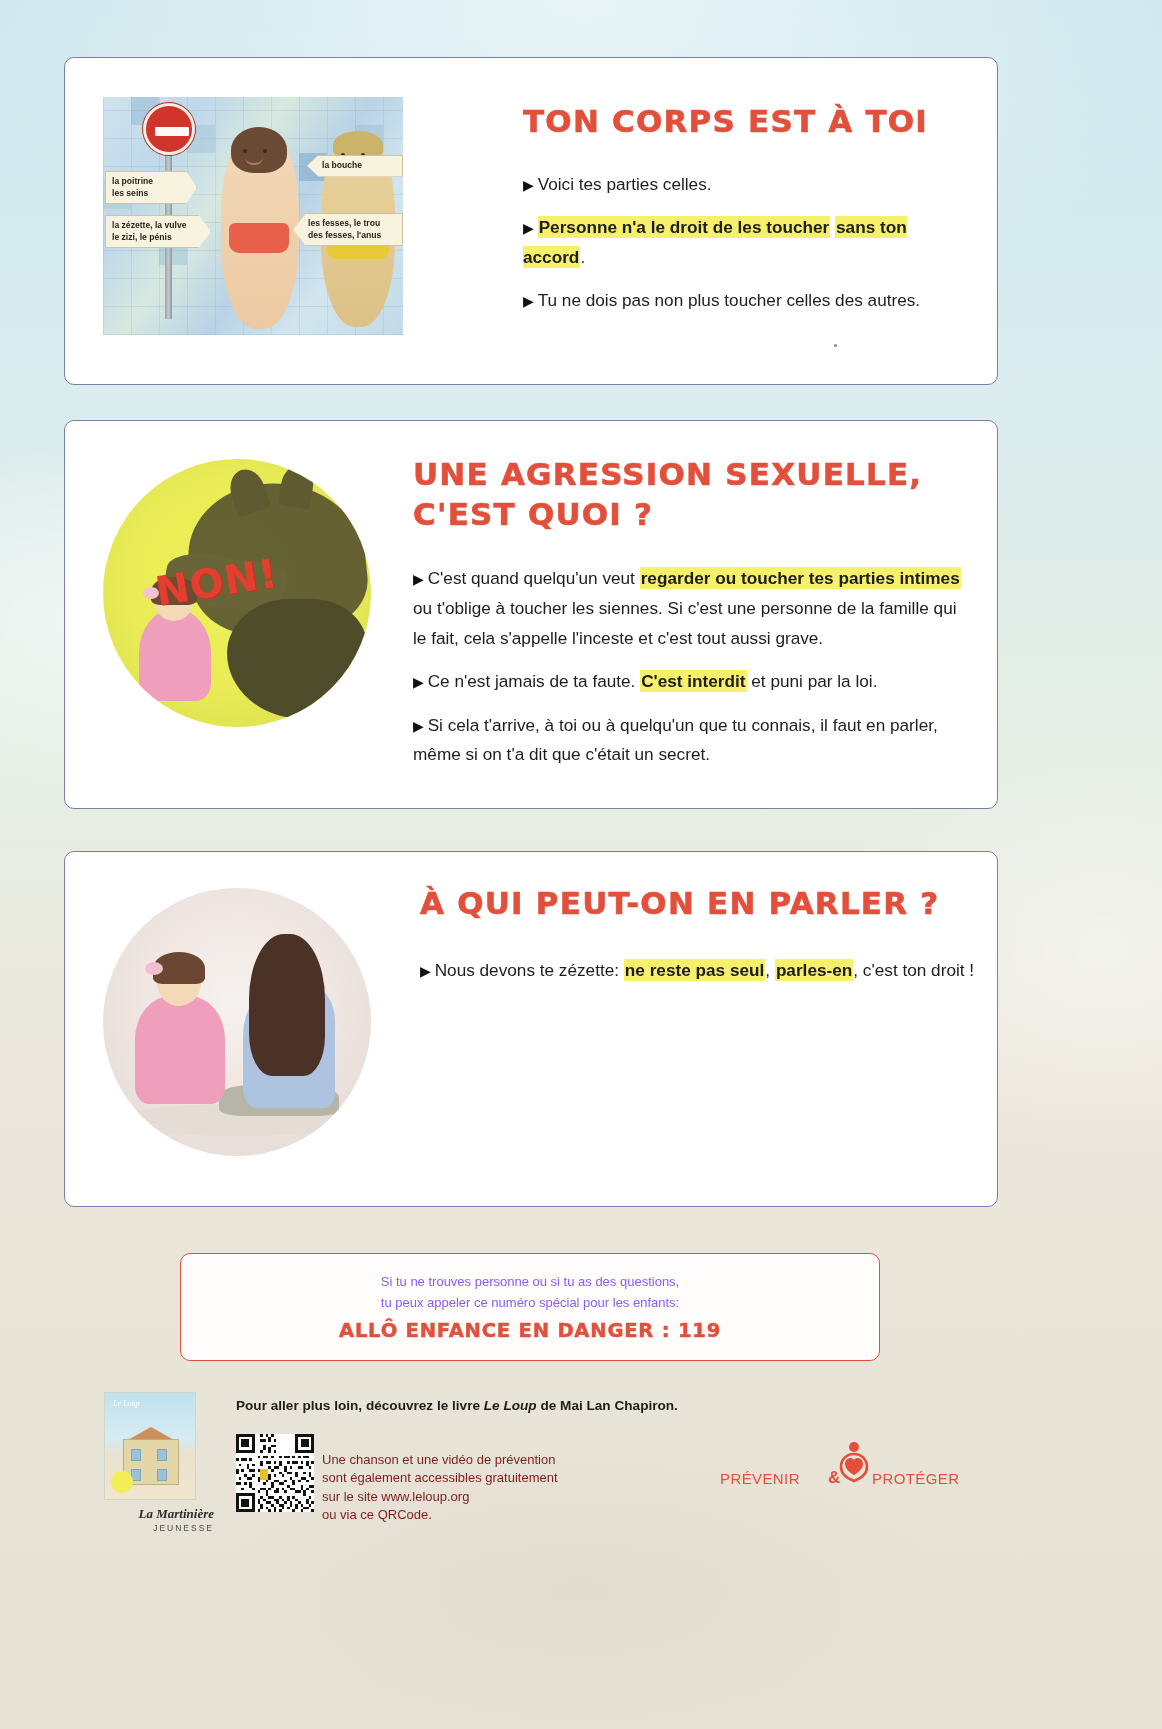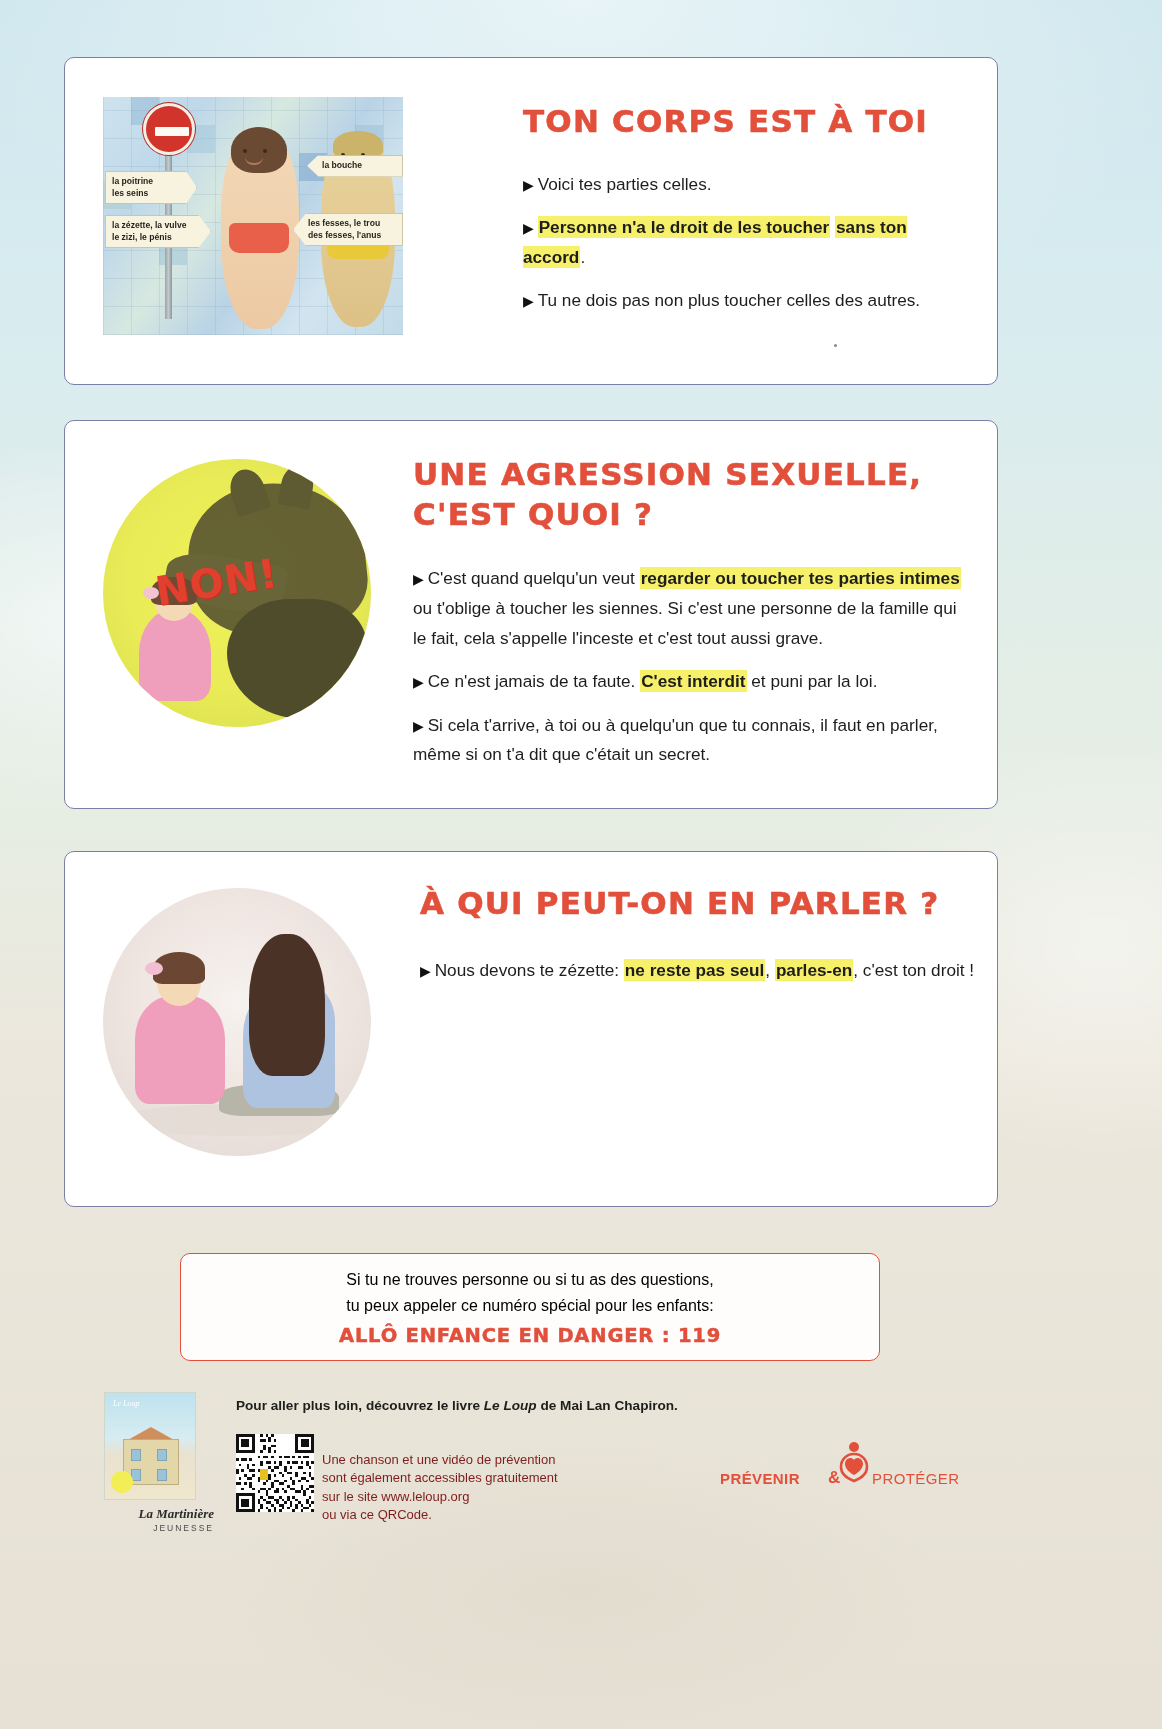--- a/index.html
+++ b/index.html
@@ -145,21 +145,21 @@
 
   #p3-body { position: absolute; left: 348px; top: 32px; width: 560px; margin-left: 7px; }
   #p3-title { margin-bottom: 32px; }
 
   
   #phone-box {
     position: absolute; left: 180px; top: 1253px; width: 700px; height: 108px;
     border: 1.6px solid #e2503c; border-radius: 10px; background: rgba(255,255,255,.92);
     display: flex; flex-direction: column; align-items: center; justify-content: center;
   }
-  .phone-line { font-size: 16px; color: #000000; line-height: 1.58; text-align: center; }
+  .phone-line { font-size: 13px; color: #8b5cf6; line-height: 1.58; text-align: center; }
   #phone-number {
     margin-top: 6px; color: #e2503c; font-weight: 900; font-size: 19.5px;
     letter-spacing: .8px; font-family: "DejaVu Sans", sans-serif;
     -webkit-text-stroke: .5px #e2503c;
   }
 
   
   #footer { position: absolute; left: 0; top: 1384px; width: 1162px; height: 160px; }
   #book-cover {
     position: absolute; left: 104px; top: 8px; width: 92px; height: 108px;
@@ -187,21 +187,21 @@
     background: #fff;
   }
   #qr svg { display:block; }
 
   #qr-text {
     position: absolute; left: 322px; top: 52px; font-size: 13px; color: #7f1d1d;
     line-height: 1.42; white-space: pre-line; margin-top: 15px;
   }
 
   #logo { position: absolute; left: 720px; top: 56px; width: 250px; height: 62px; }
-  #logo-left { position: absolute; left: 0; top: 30px; font-size: 15px; font-weight: 700; color: #e2503c; letter-spacing: .4px; }
+  #logo-left { position: absolute; left: 0; top: 30px; font-size: 15px; font-weight: 400; color: #e2503c; letter-spacing: .4px; }
   #logo-amp  { position: absolute; left: 108px; top: 28px; font-size: 17px; font-weight: 700; color: #e2503c; }
   #logo-right{ position: absolute; left: 152px; top: 30px; font-size: 15px; font-weight: 400; color: #e2503c; letter-spacing: .4px; }
   #logo-mark { position: absolute; left: 112px; top: 0px; width: 44px; height: 44px; }
   #dot-mark { position:absolute; right: 160px; top: 286px; width: 3px; height: 3px; background:#8a8a8a; border-radius:50%; }
 </style>
 </head>
 <body>
 
 <div class="page">
   <div class="bg"></div>

